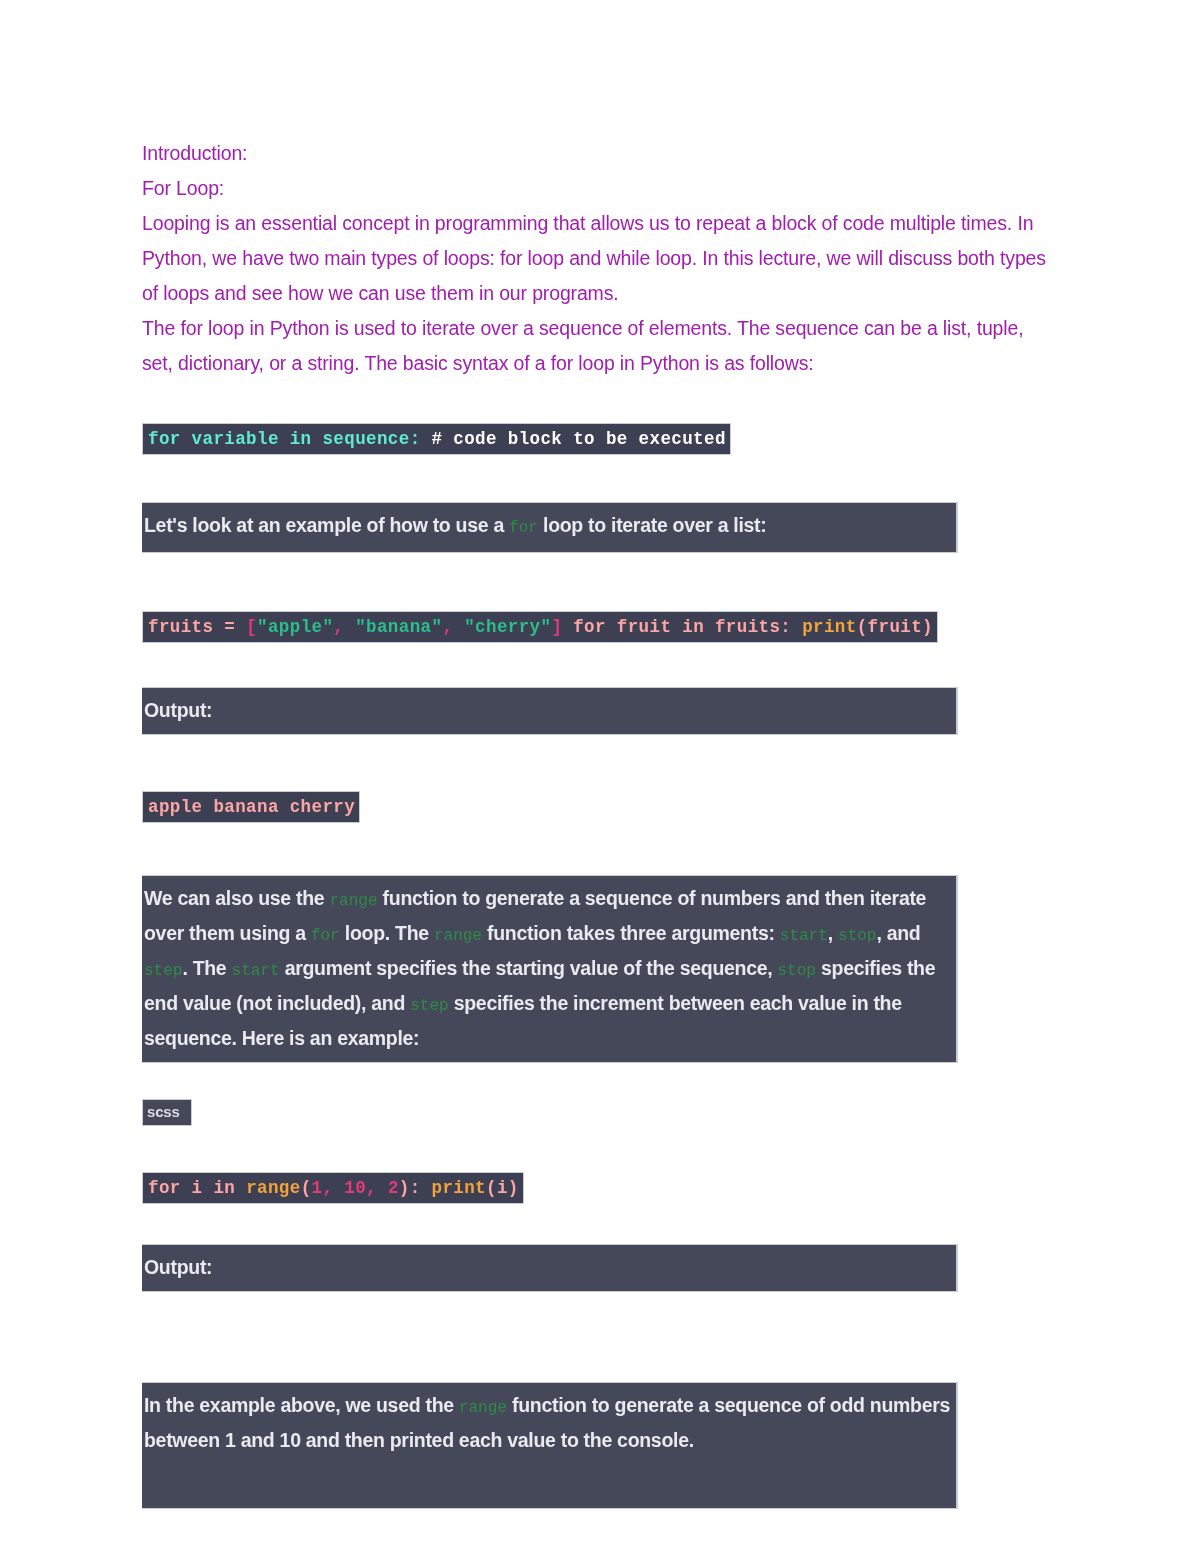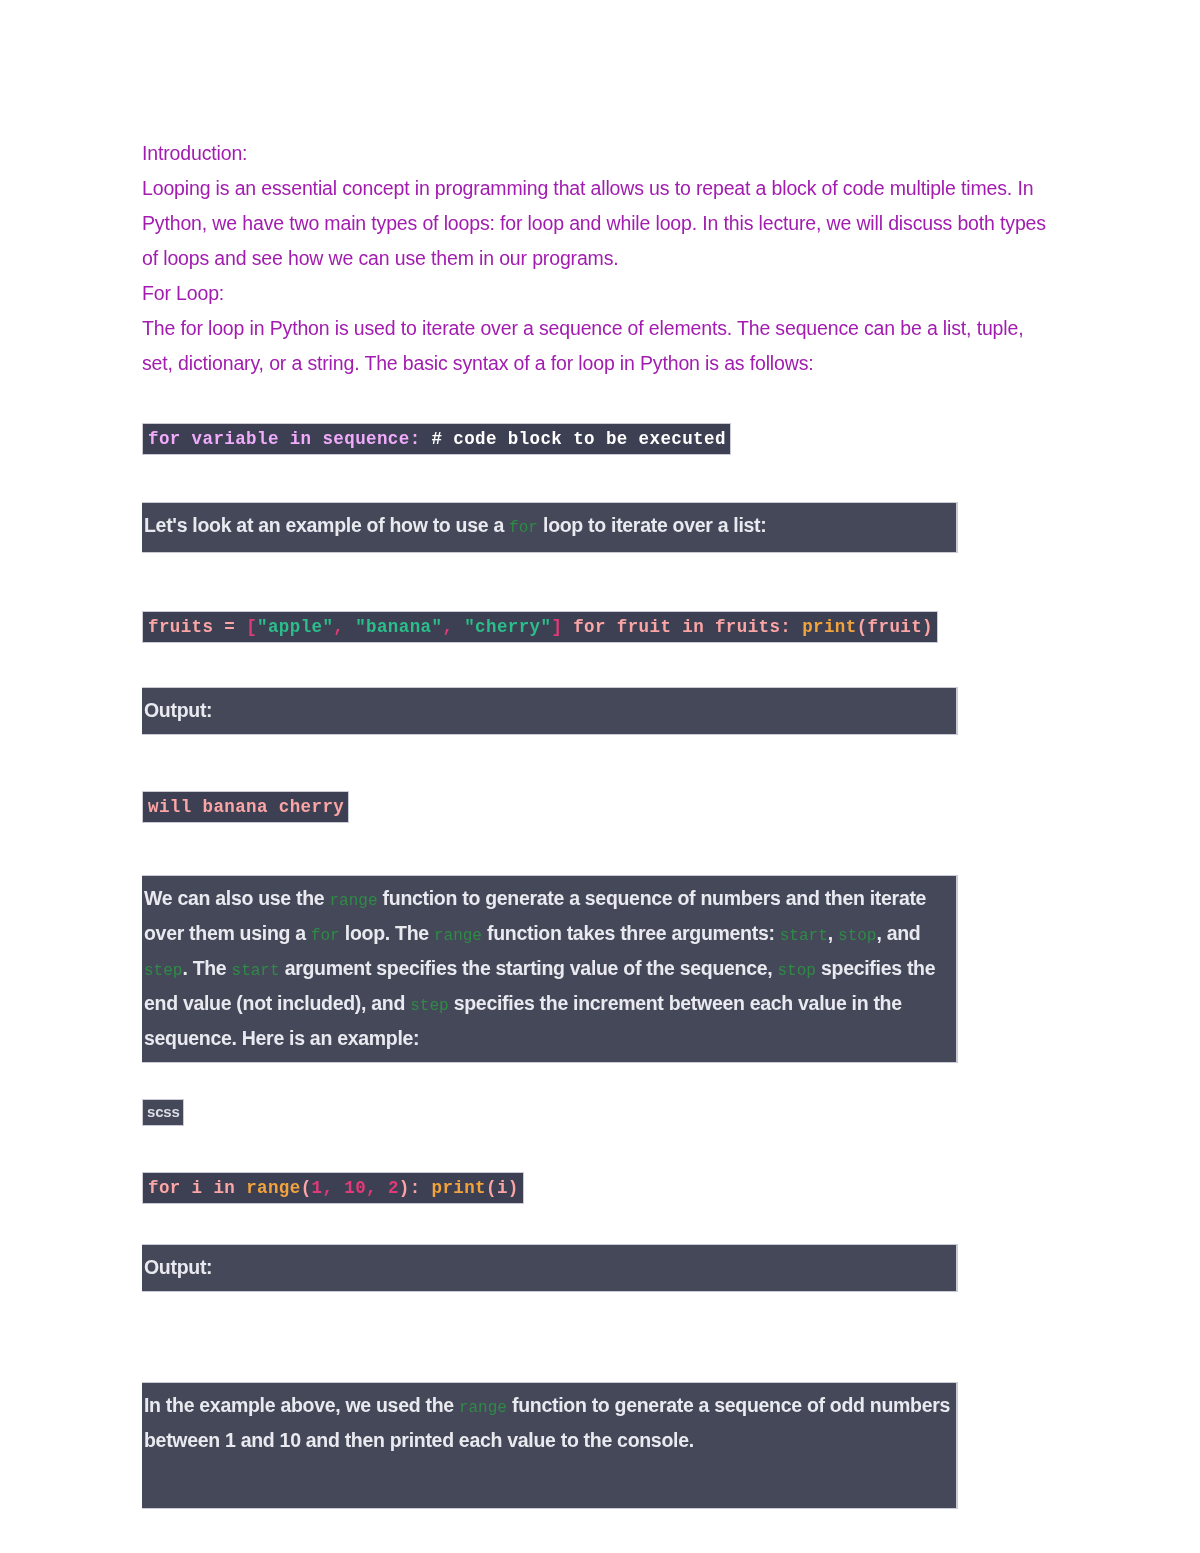--- a/index.html
+++ b/index.html
@@ -79,38 +79,38 @@
     font-family: "Liberation Mono", "DejaVu Sans Mono", monospace;
     font-size: 17.5px;
     line-height: 26px;
     font-weight: bold;
     color: #f2f3f7;
     padding: 2px 4px 2px 5px;
     white-space: pre;
     letter-spacing: 0.4px;
   }
 
-  .tok-key   { color: #f0abfc; }
+  .tok-key   { color: #5eead4; }
   .tok-str   { color: #2bbd8a; }
   .tok-punct { color: #e03a78; }
   .tok-num   { color: #e03a78; }
   .tok-fn    { color: #f2a33c; }
   .tok-plain { color: #fca5a5; }
   .tok-cmt   { color: #ffffff; }
 
   .langtag {
     display: inline-block;
     background: #454859;
     border: 1px solid #c9cbd6;
     color: #dcdde6;
     font-family: "Liberation Sans", sans-serif;
     font-size: 15px;
     font-weight: bold;
     line-height: 20px;
-    padding: 2px 3px 3px 4px;
+    padding: 2px 11px 3px 4px;
     letter-spacing: -0.2px;
   }
 
   
   .gap-a { height: 42px; }
   .gap-b { height: 34px; }
   .gap-c { height: 47px; }
   .gap-d { height: 58px; }
   .gap-e { height: 52px; }
   .gap-f { height: 44px; }
@@ -120,22 +120,22 @@
   .gap-k { height: 40px; }
 </style>
 </head>
 <body>
 
 <div class="page">
   <div class="content">
 
     <div class="prose">
       <p>Introduction:</p>
+      <p>For Loop:</p>
       <p>Looping is an essential concept in programming that allows us to repeat a block of code multiple times. In Python, we have two main types of loops: for loop and while loop. In this lecture, we will discuss both types of loops and see how we can use them in our programs.</p>
-      <p>For Loop:</p>
       <p>The for loop in Python is used to iterate over a sequence of elements. The sequence can be a list, tuple, set, dictionary, or a string. The basic syntax of a for loop in Python is as follows:</p>
     </div>
 
     <div class="gap-a"></div>
 
     <div>
       <span class="codeblock"><span class="tok-key">for variable in sequence:</span><span class="tok-plain"> </span><span class="tok-cmt"># code block to be executed</span></span>
     </div>
 
     <div class="gap-c"></div>
@@ -152,21 +152,21 @@
 
     <div class="gap-f"></div>
 
     <div class="darkblock block-wide">
       <p>Output:</p>
     </div>
 
     <div class="gap-j"></div>
 
     <div>
-      <span class="codeblock"><span class="tok-plain">will banana cherry</span></span>
+      <span class="codeblock"><span class="tok-plain">apple banana cherry</span></span>
     </div>
 
     <div class="gap-e"></div>
 
     <div class="darkblock block-wide">
       <p><span>We can also use the </span><span class="icode">range</span><span> function to generate a sequence of numbers and then iterate over them using a </span><span class="icode">for</span><span> loop. The </span><span class="icode">range</span><span> function takes three arguments: </span><span class="icode">start</span><span>, </span><span class="icode">stop</span><span>, and </span><span class="icode">step</span><span>. The </span><span class="icode">start</span><span> argument specifies the starting value of the sequence, </span><span class="icode">stop</span><span> specifies the end value (not included), and </span><span class="icode">step</span><span> specifies the increment between each value in the sequence. Here is an example:</span></p>
     </div>
 
     <div class="gap-i"></div>
 

